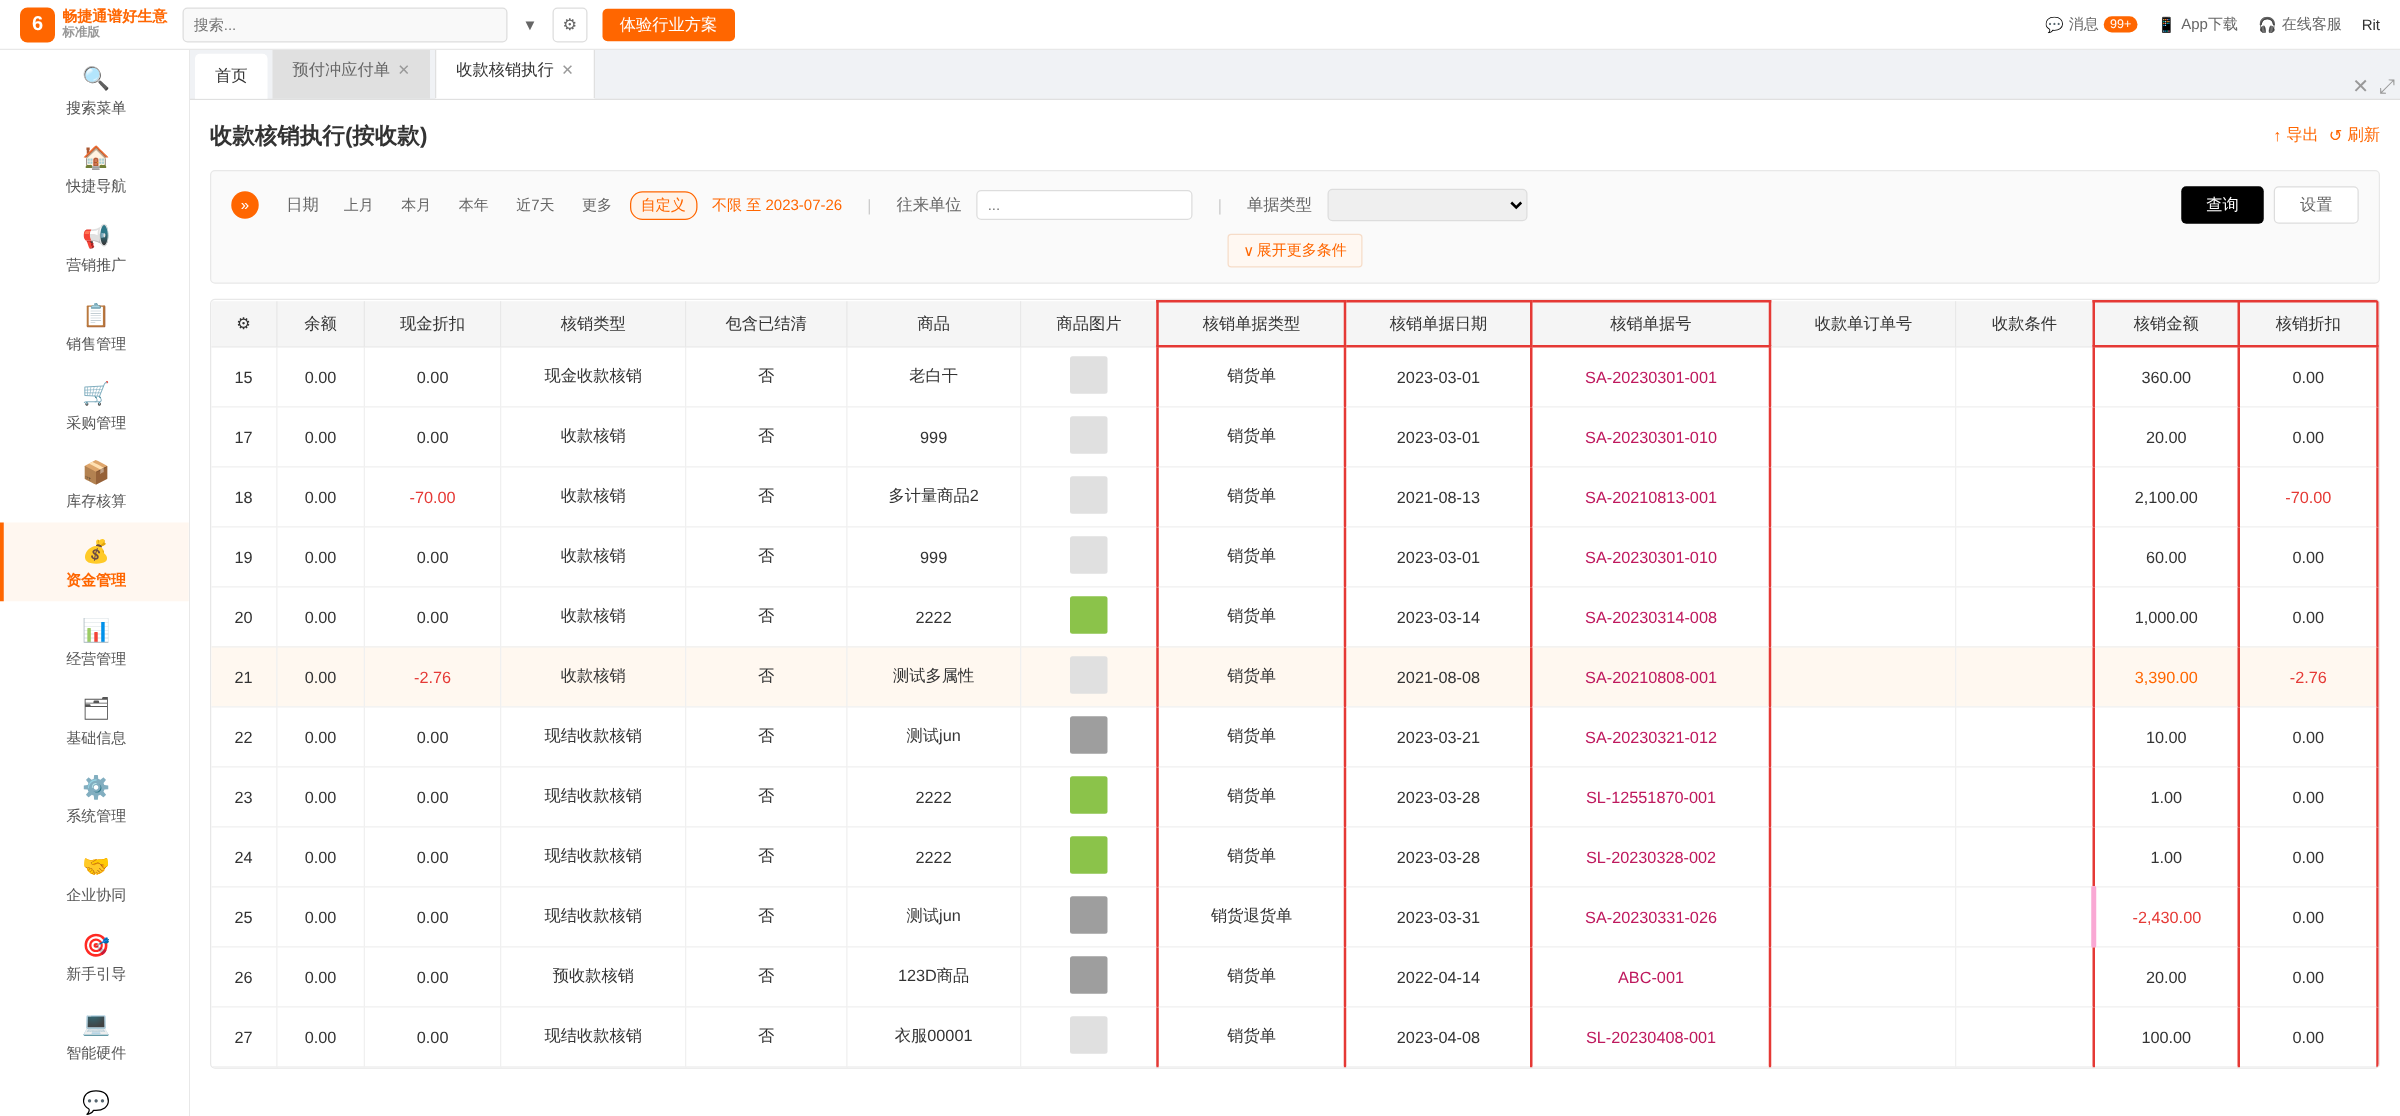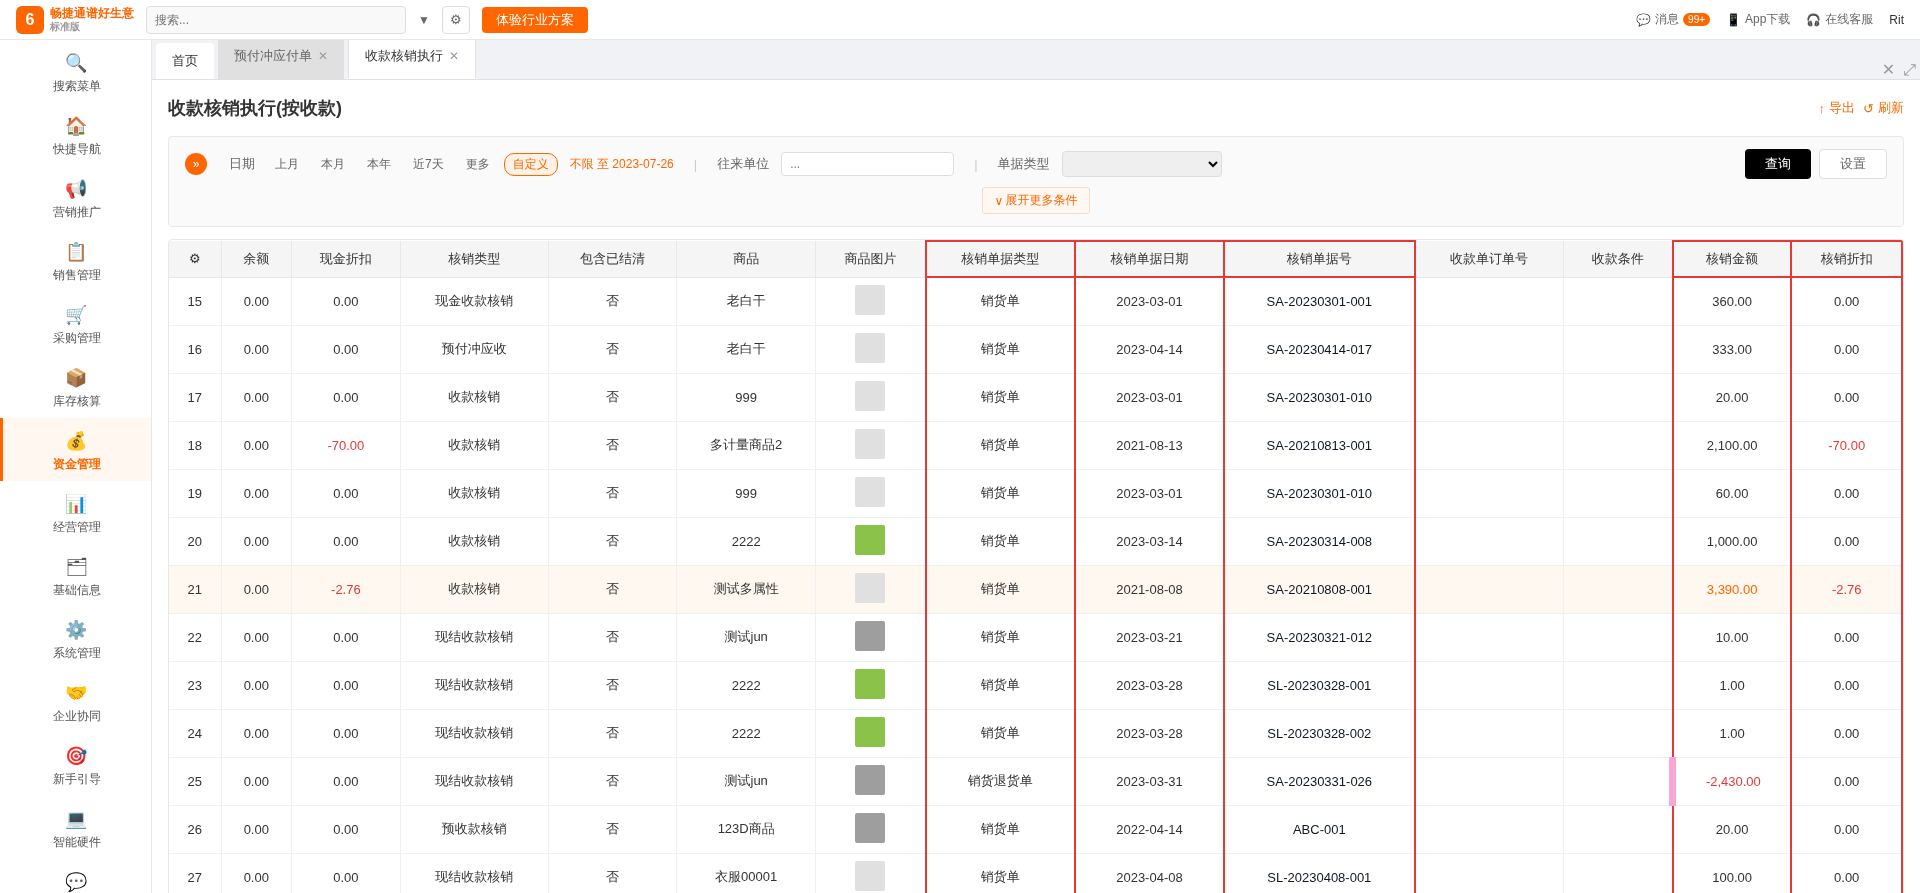--- a/index.html
+++ b/index.html
@@ -60,21 +60,21 @@
     .expand-btn { color: #f60; font-size: 12px; cursor: pointer; display: flex; align-items: center; gap: 2px; padding: 4px 12px; border: 1px solid #f6dcc8; border-radius: 3px; background: #fff8f2; }
     .filter-expand-row { display: flex; align-items: center; justify-content: center; margin-top: 8px; }
     .toggle-arrow { width: 22px; height: 22px; background: #f60; border-radius: 50%; display: flex; align-items: center; justify-content: center; color: white; font-size: 12px; cursor: pointer; margin-right: 10px; flex-shrink: 0; }
 
     
     .table-container { overflow-x: auto; border: 1px solid #e8e8e8; border-radius: 4px; position: relative; }
     table { width: 100%; border-collapse: collapse; font-size: 13px; min-width: 1600px; }
     thead th { background: #f5f5f5; border-bottom: 1px solid #e8e8e8; border-right: 1px solid #e8e8e8; padding: 8px 10px; text-align: center; white-space: nowrap; font-weight: 500; color: #333; }
     tbody td { border-bottom: 1px solid #f0f0f0; border-right: 1px solid #f0f0f0; padding: 7px 10px; text-align: center; white-space: nowrap; color: #333; }
     tbody tr.highlighted { background: #fff8f0; }
-    .link-text { color: #0f172a; cursor: pointer; text-decoration: none; }
+    .link-text { color: #be185d; cursor: pointer; text-decoration: none; }
     .img-cell { width: 30px; height: 30px; background: #e0e0e0; border-radius: 2px; display: inline-flex; align-items: center; justify-content: center; font-size: 10px; color: #999; }
     .img-cell.has-img { background: #8bc34a; }
     .img-cell.has-img2 { background: #9e9e9e; }
 
     
     .table-container::-webkit-scrollbar { height: 8px; }
     .table-container::-webkit-scrollbar-thumb { background: #ccc; border-radius: 4px; }
 
     
     .window-controls { display: flex; align-items: center; gap: 8px; margin-left: auto; padding-right: 4px; }
@@ -287,36 +287,20 @@
       <td><div class="img-cell"></div></td>
       <td style="border-left:2px solid #e53935;border-right:2px solid #e53935;">销货单</td>
       <td style="border-left:2px solid #e53935;border-right:2px solid #e53935;">2023-03-01</td>
       <td style="border-left:2px solid #e53935;border-right:2px solid #e53935;"><a class="link-text" href="#">SA-20230301-001</a></td>
       <td></td>
       <td></td>
       <td style="border-left:2px solid #e53935;border-right:2px solid #e53935;">360.00</td>
       <td style="border-left:2px solid #e53935;border-right:2px solid #e53935;">0.00</td>
     </tr>
               <tr>
-      <td>16</td>
-      <td>0.00</td>
-      <td style="">0.00</td>
-      <td>预付冲应收</td>
-      <td>否</td>
-      <td>老白干</td>
-      <td><div class="img-cell"></div></td>
-      <td style="border-left:2px solid #e53935;border-right:2px solid #e53935;">销货单</td>
-      <td style="border-left:2px solid #e53935;border-right:2px solid #e53935;">2023-04-14</td>
-      <td style="border-left:2px solid #e53935;border-right:2px solid #e53935;"><a class="link-text" href="#">SA-20230414-017</a></td>
-      <td></td>
-      <td></td>
-      <td style="border-left:2px solid #e53935;border-right:2px solid #e53935;">333.00</td>
-      <td style="border-left:2px solid #e53935;border-right:2px solid #e53935;">0.00</td>
-    </tr>
-              <tr>
       <td>17</td>
       <td>0.00</td>
       <td style="">0.00</td>
       <td>收款核销</td>
       <td>否</td>
       <td>999</td>
       <td><div class="img-cell"></div></td>
       <td style="border-left:2px solid #e53935;border-right:2px solid #e53935;">销货单</td>
       <td style="border-left:2px solid #e53935;border-right:2px solid #e53935;">2023-03-01</td>
       <td style="border-left:2px solid #e53935;border-right:2px solid #e53935;"><a class="link-text" href="#">SA-20230301-010</a></td>
@@ -408,21 +392,21 @@
               <tr>
       <td>23</td>
       <td>0.00</td>
       <td style="">0.00</td>
       <td>现结收款核销</td>
       <td>否</td>
       <td>2222</td>
       <td><div class="img-cell has-img"></div></td>
       <td style="border-left:2px solid #e53935;border-right:2px solid #e53935;">销货单</td>
       <td style="border-left:2px solid #e53935;border-right:2px solid #e53935;">2023-03-28</td>
-      <td style="border-left:2px solid #e53935;border-right:2px solid #e53935;"><a class="link-text" href="#">SL-20230328-001</a></td>
+      <td style="border-left:2px solid #e53935;border-right:2px solid #e53935;"><a class="link-text" href="#">SL-12551870-001</a></td>
       <td></td>
       <td></td>
       <td style="border-left:2px solid #e53935;border-right:2px solid #e53935;">1.00</td>
       <td style="border-left:2px solid #e53935;border-right:2px solid #e53935;">0.00</td>
     </tr>
               <tr>
       <td>24</td>
       <td>0.00</td>
       <td style="">0.00</td>
       <td>现结收款核销</td>
@@ -443,21 +427,21 @@
       <td style="">0.00</td>
       <td>现结收款核销</td>
       <td>否</td>
       <td>测试jun</td>
       <td><div class="img-cell has-img2"></div></td>
       <td style="border-left:2px solid #e53935;border-right:2px solid #e53935;">销货退货单</td>
       <td style="border-left:2px solid #e53935;border-right:2px solid #e53935;">2023-03-31</td>
       <td style="border-left:2px solid #e53935;border-right:2px solid #e53935;"><a class="link-text" href="#">SA-20230331-026</a></td>
       <td></td>
       <td></td>
-      <td style="border-left:7px solid #f9a8d4;border-right:2px solid #e53935;color:#e53935;">-2,430.00</td>
+      <td style="border-left:4px solid #f9a8d4;border-right:2px solid #e53935;color:#e53935;">-2,430.00</td>
       <td style="border-left:2px solid #e53935;border-right:2px solid #e53935;">0.00</td>
     </tr>
               <tr>
       <td>26</td>
       <td>0.00</td>
       <td style="">0.00</td>
       <td>预收款核销</td>
       <td>否</td>
       <td>123D商品</td>
       <td><div class="img-cell has-img2"></div></td>

